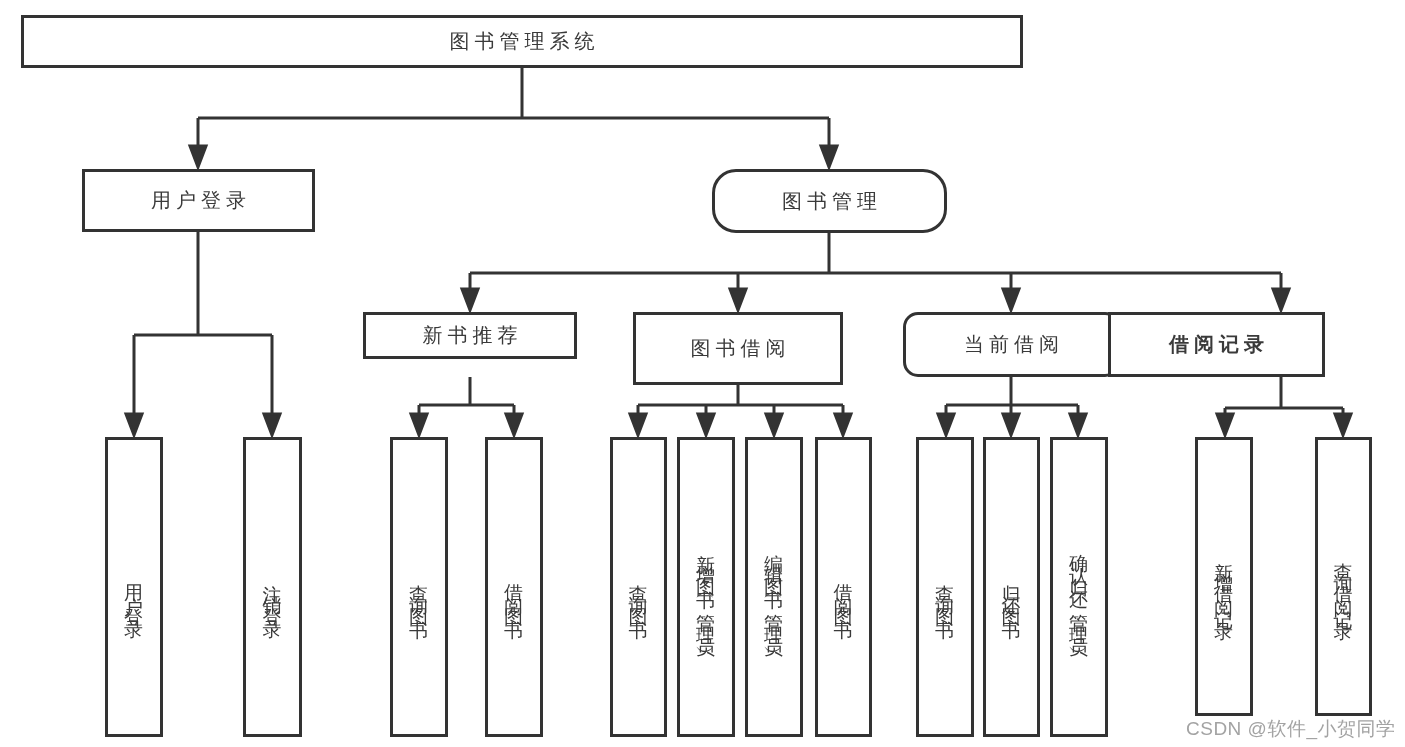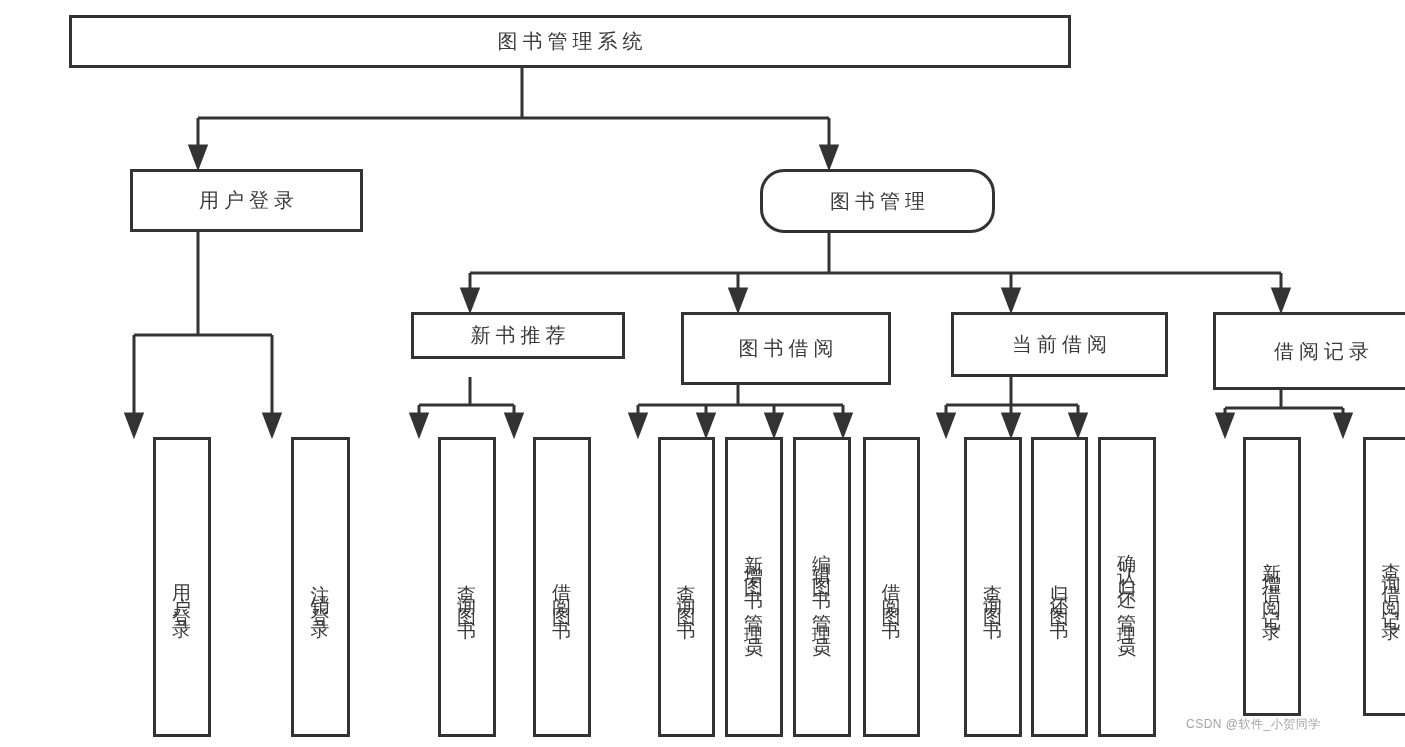--- a/index.html
+++ b/index.html
@@ -20,36 +20,35 @@
   .node {
     position: absolute;
     box-sizing: border-box;
     background: #ffffff;
     border: 3px solid #333333;
     display: flex;
     align-items: center;
     justify-content: center;
     color: #3a3a3a;
     z-index: 2;
-    margin-left: 48px;
   }
   .hnode { font-size: 20px; letter-spacing: 5px; white-space: nowrap; }
   .hnode .lbl { transform: translateX(2.5px); } 
   .vnode .lbl {
     writing-mode: vertical-rl;
     font-size: 19px;
     letter-spacing: 12px;
     line-height: 1;
     transform: translateY(6px);
   }
   .watermark {
     position: absolute;
     left: 1186px;
     top: 716px;
-    font-size: 12px;
+    font-size: 19px;
     letter-spacing: 0.5px;
     color: #a3a3a3;
     white-space: nowrap;
     z-index: 5;
   }
 </style>
 </head>
 <body>
 
 <div class="canvas">
@@ -116,24 +115,24 @@
   <div class="node hnode" style="left:712px; top:169px; width:235px; height:64px;border-radius:24px;">
     <span class="lbl">图书管理</span>
   </div>
 
   <div class="node hnode" style="left:363px; top:312px; width:214px; height:47px;">
     <span class="lbl">新书推荐</span>
   </div>
   <div class="node hnode" style="left:633px; top:312px; width:210px; height:73px;">
     <span class="lbl">图书借阅</span>
   </div>
-  <div class="node hnode" style="left:903px; top:312px; width:217px; height:65px;">
+  <div class="node hnode" style="left:903px; top:312px; width:217px; height:65px;border-radius:15px;">
     <span class="lbl">当前借阅</span>
   </div>
-  <div class="node hnode" style="left:1165px; top:312px; width:217px; height:78px;">
+  <div class="node hnode" style="left:1108px; top:312px; width:217px; height:65px;font-weight:bold;">
     <span class="lbl">借阅记录</span>
   </div>
 
   <div class="node vnode" style="left:105px; top:437px; width:58px; height:300px;">
     <span class="lbl">用户登录</span>
   </div>
   <div class="node vnode" style="left:243px; top:437px; width:59px; height:300px;">
     <span class="lbl">注销登录</span>
   </div>
 

